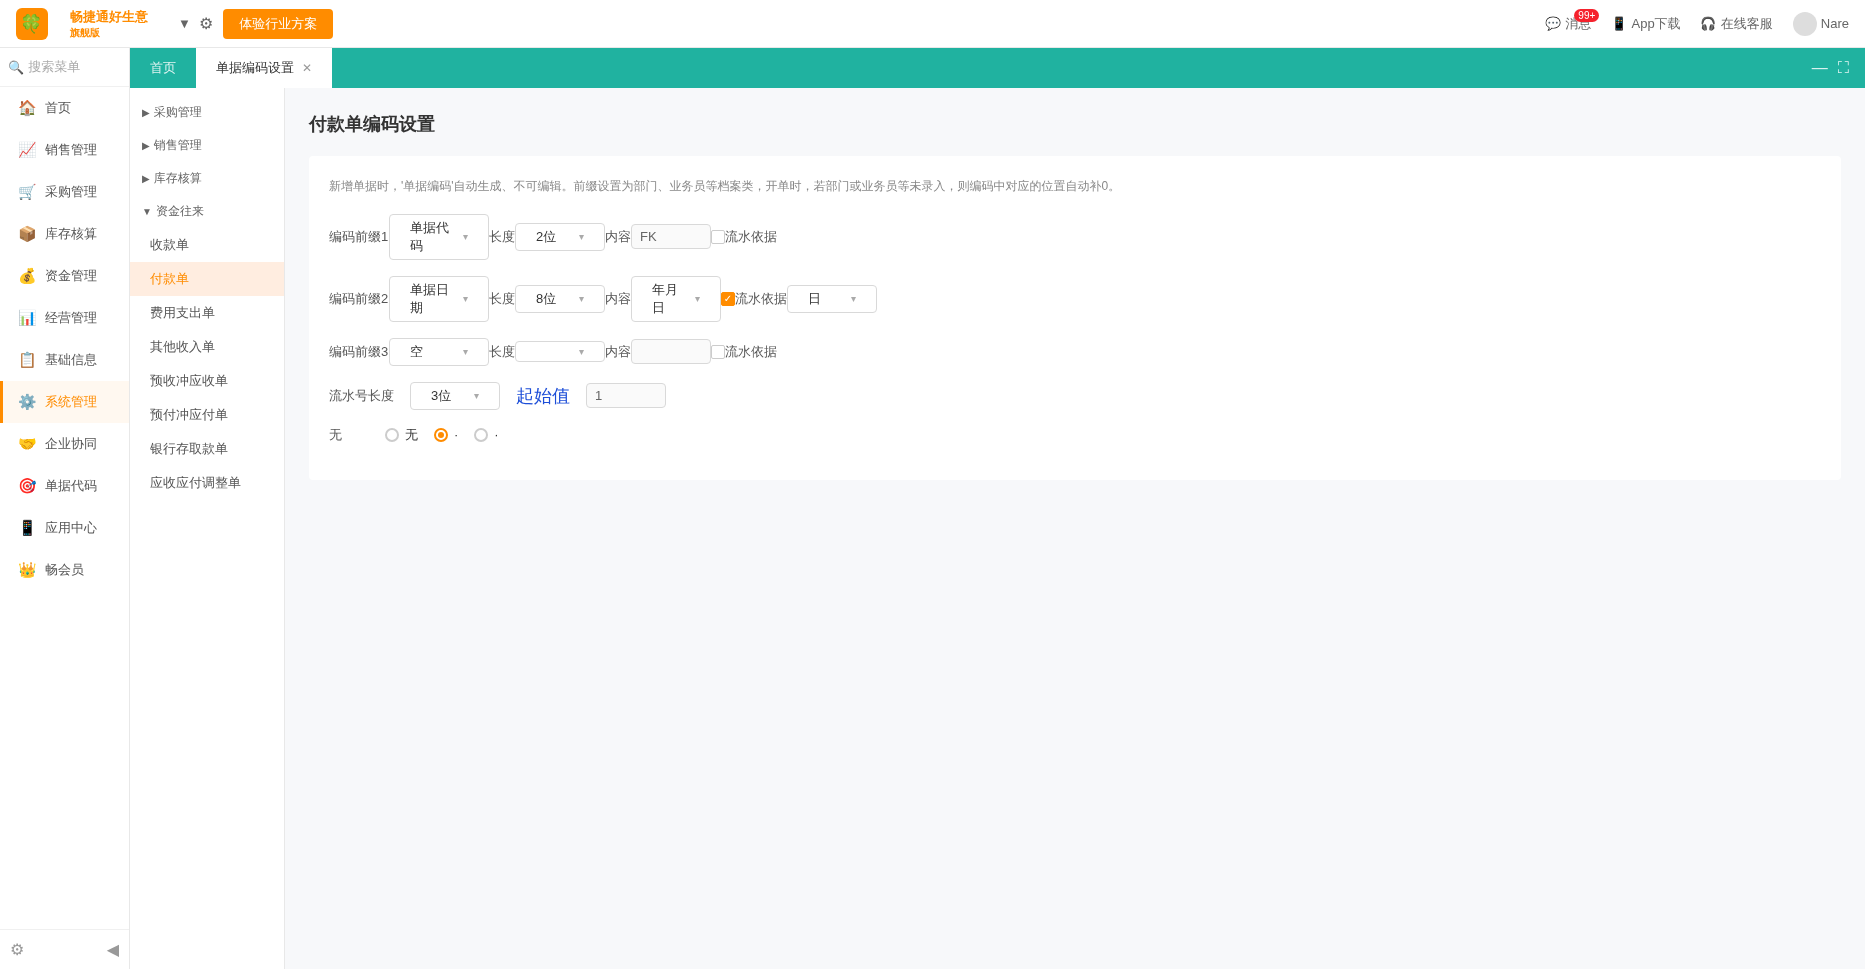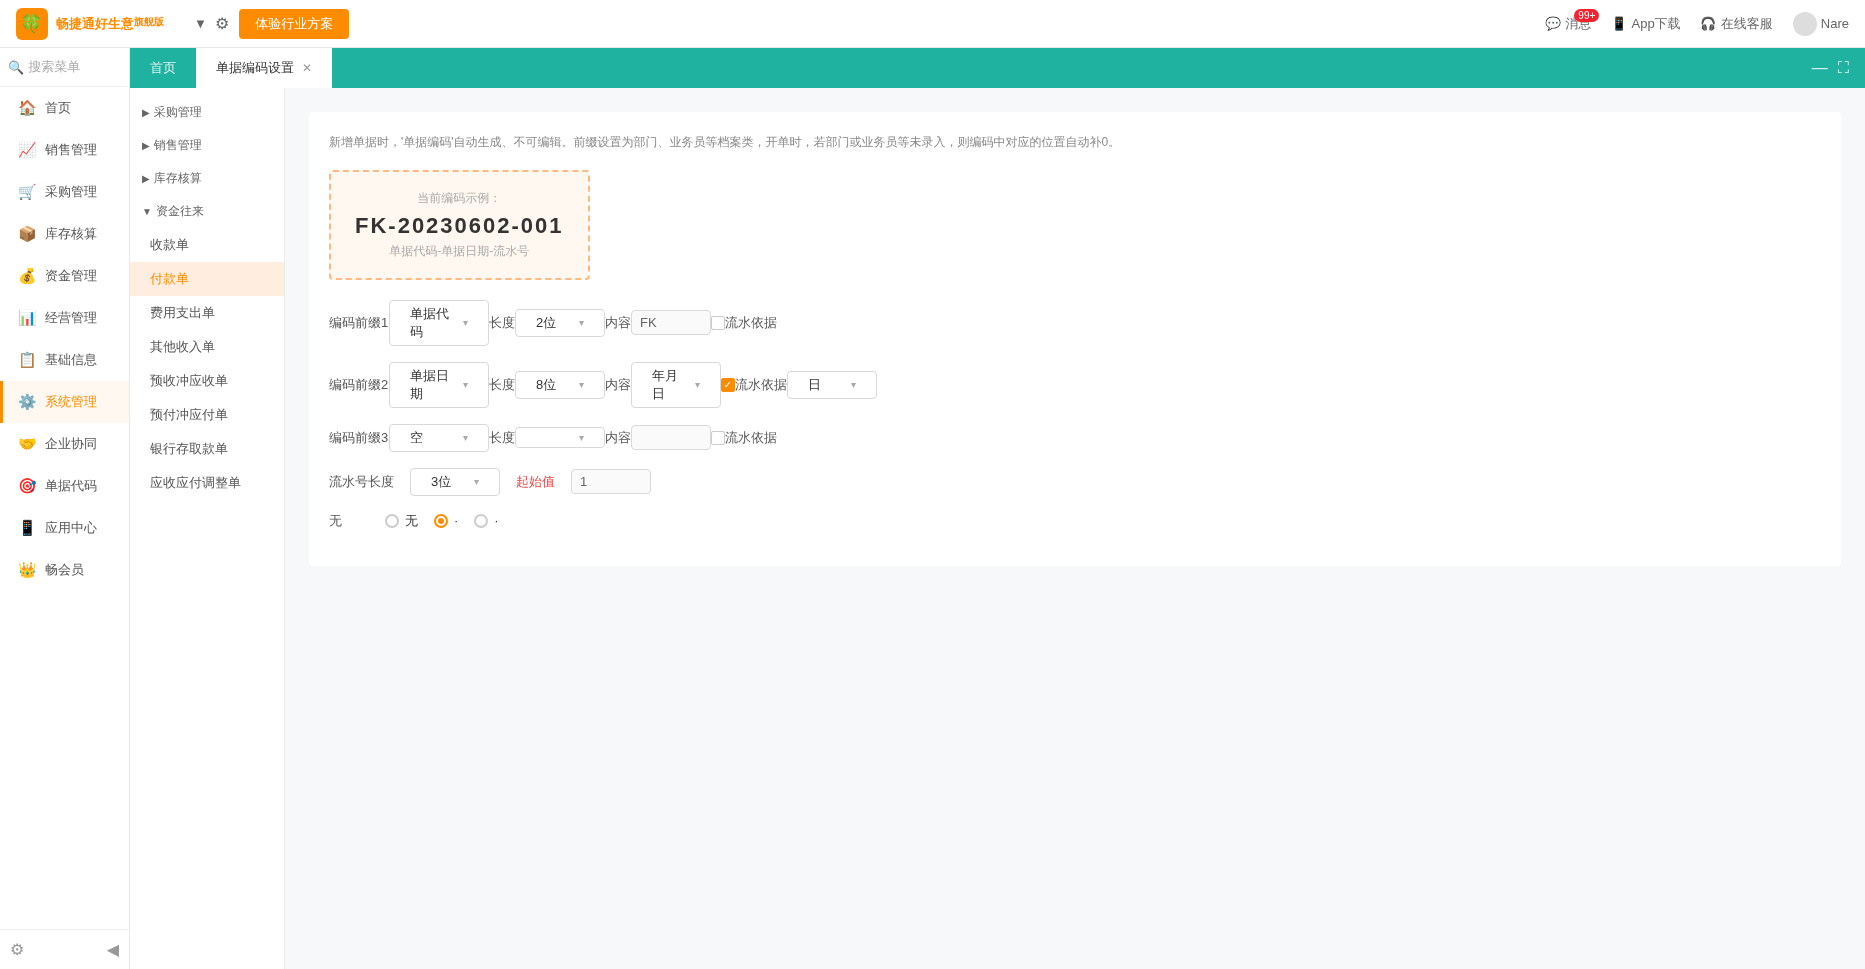--- a/index.html
+++ b/index.html
@@ -14,21 +14,21 @@
       align-items: center;
       padding: 0 16px;
       justify-content: space-between;
       position: fixed;
       top: 0; left: 0; right: 0;
       z-index: 100;
     }
     .top-header-left { display: flex; align-items: center; gap: 10px; }
     .logo-area { display: flex; align-items: center; gap: 8px; color: #ff8c00; font-weight: bold; font-size: 14px; }
     .logo-icon { width: 32px; height: 32px; background: #ff8c00; border-radius: 6px; display: flex; align-items: center; justify-content: center; color: #fff; font-size: 18px; }
-    .logo-text-block { display: flex; flex-direction: row; }
+    .logo-text-block { display: flex; flex-direction: column; margin-left: 14px; }
     .logo-title { font-size: 13px; font-weight: bold; color: #ff8c00; }
     .logo-sub { font-size: 10px; color: #ff8c00; }
     .header-nav { display: flex; align-items: center; gap: 8px; margin-left: 20px; }
     .nav-dropdown { display: flex; align-items: center; gap: 4px; cursor: pointer; color: #666; font-size: 13px; }
     .header-btn-trial { background: #ff8c00; color: #fff; border: none; padding: 6px 16px; border-radius: 4px; cursor: pointer; font-size: 13px; }
     .top-header-right { display: flex; align-items: center; gap: 20px; color: #666; font-size: 13px; }
     .msg-badge { position: relative; display: flex; align-items: center; gap: 4px; cursor: pointer; }
     .badge-red { background: #f5222d; color: #fff; border-radius: 10px; font-size: 10px; padding: 1px 4px; position: absolute; top: -6px; right: -8px; }
     .header-right-item { display: flex; align-items: center; gap: 4px; cursor: pointer; color: #666; }
 
@@ -269,33 +269,29 @@
           <div class="inner-nav-item">其他收入单</div>
           <div class="inner-nav-item">预收冲应收单</div>
           <div class="inner-nav-item">预付冲应付单</div>
           <div class="inner-nav-item">银行存取款单</div>
           <div class="inner-nav-item">应收应付调整单</div>
         </div>
       </div>
 
       <div style="flex:1;display:flex;flex-direction:column;overflow:hidden;">
         <div class="main-content">
+          <div class="page-title">付款单编码设置</div>
 
           <div class="settings-panel">
             
 
             
             <p class="hint-text">新增单据时，'单据编码'自动生成、不可编辑。前缀设置为部门、业务员等档案类，开单时，若部门或业务员等未录入，则编码中对应的位置自动补0。</p>
 
             
-            <div class="code-preview-box">
-              <div class="code-preview-label">当前编码示例：</div>
-              <div class="code-preview-value">FK-20230602-001</div>
-              <div class="code-preview-desc">单据代码-单据日期-流水号</div>
-            </div>
 
             
 
             
             <div class="form-row">
               <span class="form-label">编码前缀1</span>
               <div class="form-select" style="width:100px;">
                 <span>单据代码</span>
                 <span class="arrow">▾</span>
               </div>
@@ -353,21 +349,21 @@
               <span style="font-size:13px;color:#555;">流水依据</span>
             </div>
 
             
             <div class="flow-row">
               <span style="font-size:13px;color:#555;">流水号长度</span>
               <div class="form-select" style="width:80px;">
                 <span>3位</span>
                 <span class="arrow">▾</span>
               </div>
-              <span style="font-size:13px;color:#ef4444;">起始值</span>
+              <span style="font-size:18px;color:#1d4ed8;">起始值</span>
               <input class="form-input" value="1" style="width: 80px;">
             </div>
 
             
             <div class="separator-row">
               <span style="font-size:13px;color:#555;min-width:40px;">无</span>
               <div class="radio-item">
                 <div class="radio-dot"></div>
                 <span>无</span>
               </div>

